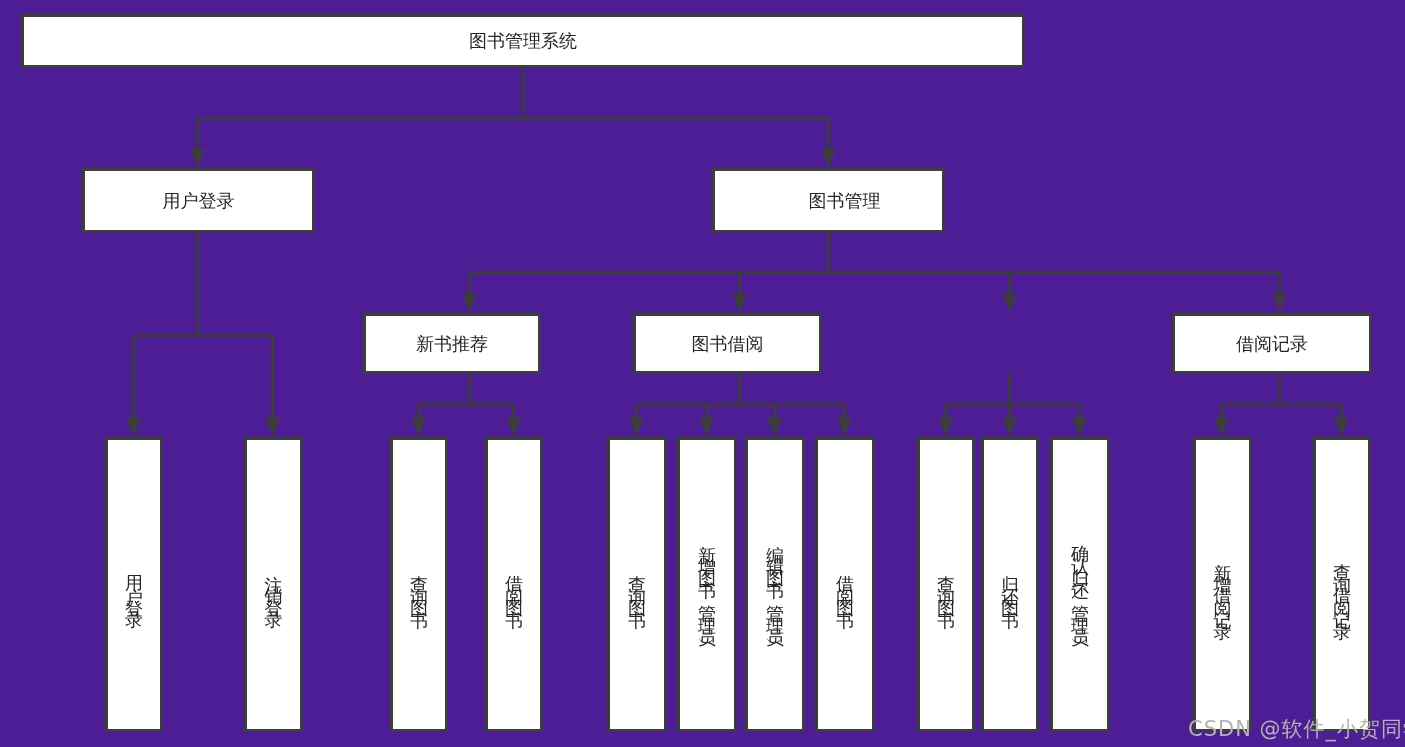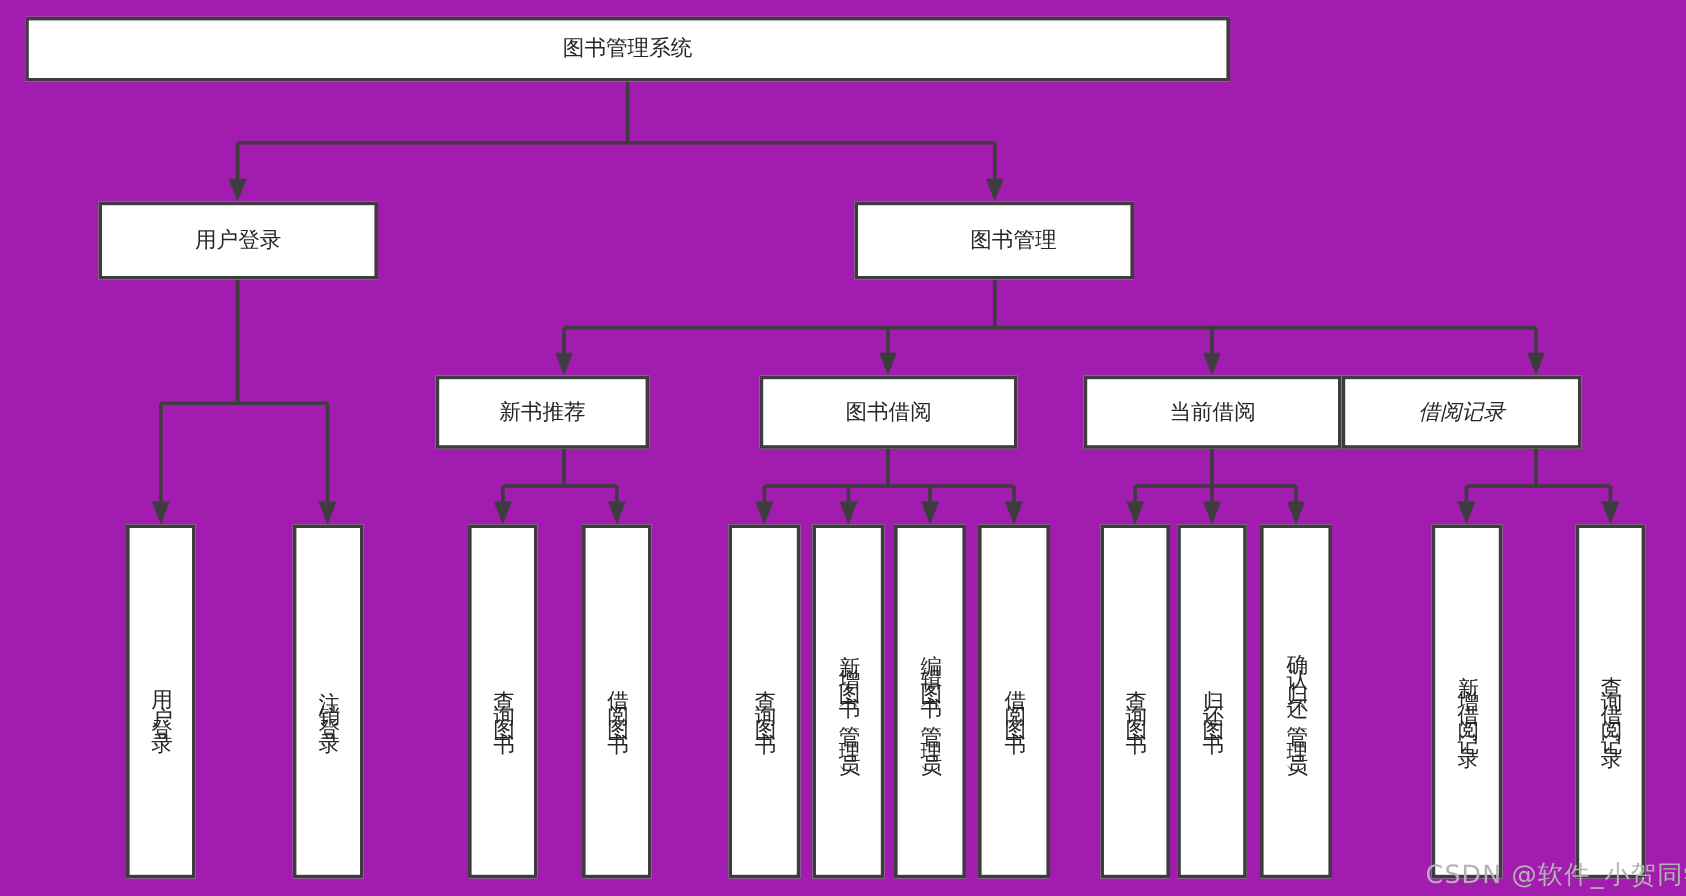--- a/index.html
+++ b/index.html
@@ -1,17 +1,17 @@
 <!DOCTYPE html>
 <html><head>
 <meta charset="utf-8">
 <style>
   html,body { margin:0; padding:0; background:#ffffff; }
   #canvas {
-    position:relative; width:1405px; height:747px; background:#a21caf;
+    position:relative; width:1405px; height:747px; background:#4c1d95;
     font-family:"DejaVu Sans","Liberation Sans",sans-serif; overflow:hidden;
   }
   #connectors { position:absolute; left:0; top:0; z-index:1; }
   .box {
     position:absolute; box-sizing:border-box; background:#ffffff;
     border:3px solid #3d3d3d; z-index:2;
     display:flex; align-items:center; justify-content:center;
     color:#262626; font-size:18px; line-height:1.2;
   }
   .leaf .v {
@@ -101,27 +101,24 @@
   <div class="box" style="left:82px; top:168px; width:233px; height:65px;">
     <span>用户登录</span>
   </div>
   <div class="box" style="left:712px; top:168px; width:233px; height:65px;padding-left:32px;">
     <span>图书管理</span>
   </div>
 
   <div class="box" style="left:363px; top:313px; width:178px; height:61px;">
     <span>新书推荐</span>
   </div>
-  <div class="box" style="left:633px; top:313px; width:215px; height:61px;align-items:center;">
+  <div class="box" style="left:633px; top:313px; width:189px; height:61px;align-items:center;">
     <span>图书借阅</span>
   </div>
-  <div class="box" style="left:903px; top:313px; width:215px; height:61px;">
-    <span>当前借阅</span>
-  </div>
-  <div class="box" style="left:1118px; top:313px; width:200px; height:61px;font-style:italic;">
+  <div class="box" style="left:1172px; top:313px; width:200px; height:61px;">
     <span>借阅记录</span>
   </div>
 
   <div class="box leaf" style="left:105px; top:437px; width:58px; height:295px;">
     <span class="v">用户登录</span>
   </div>
   <div class="box leaf" style="left:244px; top:437px; width:59px; height:295px;">
     <span class="v">注销登录</span>
   </div>
 

